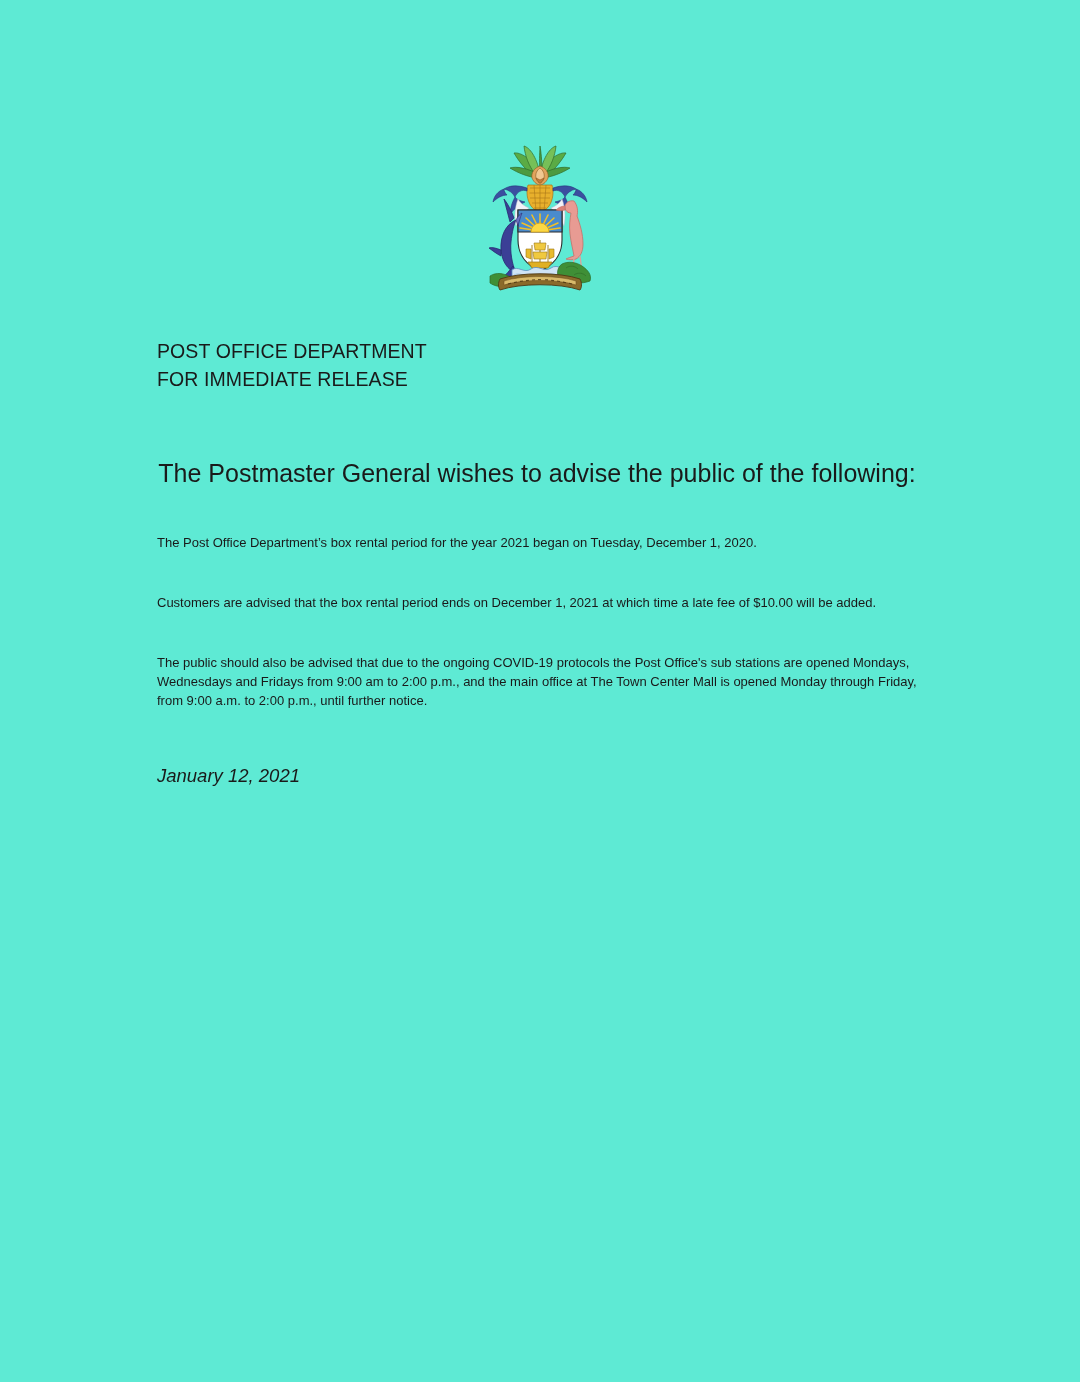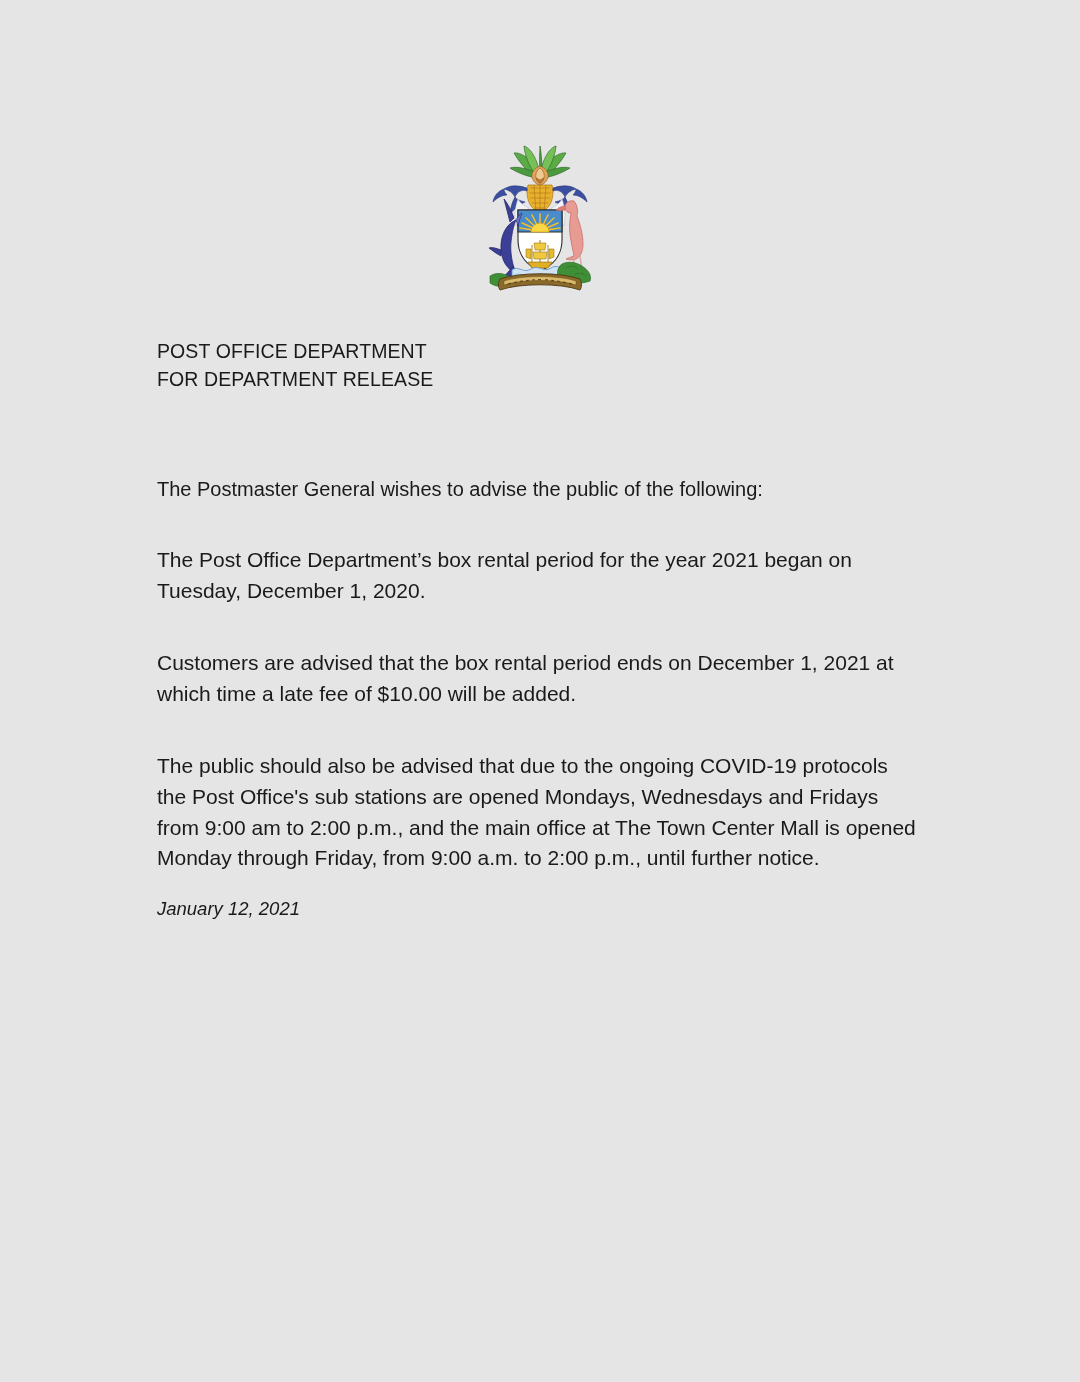--- a/index.html
+++ b/index.html
@@ -12,21 +12,21 @@
     height: 1382px;
     position: relative;
     font-family: "Liberation Sans", sans-serif;
     color: #1a1a1a;
     -webkit-font-smoothing: antialiased;
   }
 
   .page {
     position: absolute;
     inset: 0;
-    background: #e5e5e5;
+    background: #5eead4;
   }
 
   
   .crest-wrap {
     position: absolute;
     top: 144px;
     left: 0;
     width: 1080px;
     display: flex;
     justify-content: center;
@@ -47,35 +47,36 @@
 
   .heading-block {
     font-size: 19.5px;
     line-height: 1.42;
     letter-spacing: 0.1px;
     color: #1a1a1a;
   }
   .heading-line { display: block; white-space: nowrap; }
 
   .lede {
-    margin-top: 82px;
-    font-size: 20px;
+    margin-top: 62px;
+    font-size: 25px;
     line-height: 1.45;
     color: #1a1a1a;
+    text-align: center;
   }
 
   .para {
     margin-top: 41px;
-    font-size: 21px;
+    font-size: 13px;
     line-height: 1.47;
     color: #1a1a1a;
   }
 
   .signoff {
-    margin-top: 20px;
+    margin-top: 52px;
     font-style: italic;
     font-size: 18.5px;
     line-height: 1.5;
     color: #1a1a1a;
   }
   .signoff-line { display: block; white-space: nowrap; }
 </style>
 </head>
 <body>
 
@@ -198,21 +199,21 @@
           <line x1="99" y1="139.3" x2="102" y2="140"></line>
         </g>
       </g>
     </svg>
   </div>
 
   <div class="doc">
 
     <div class="heading-block">
       <span class="heading-line">POST OFFICE DEPARTMENT</span>
-      <span class="heading-line">FOR DEPARTMENT RELEASE</span>
+      <span class="heading-line">FOR IMMEDIATE RELEASE</span>
     </div>
 
     <p class="lede">The Postmaster General wishes to advise the public of the following:</p>
 
     <p class="para">The Post Office Department’s box rental period for the year 2021 began on Tuesday, December 1, 2020.</p>
 
     <p class="para">Customers are advised that the box rental period ends on December 1, 2021 at which time a late fee of $10.00 will be added.</p>
 
     <p class="para">The public should also be advised that due to the ongoing COVID-19 protocols the Post Office's sub stations are opened Mondays, Wednesdays and Fridays from 9:00 am to 2:00 p.m., and the main office at The Town Center Mall is opened Monday through Friday, from 9:00 a.m. to 2:00 p.m., until further notice.</p>
 

